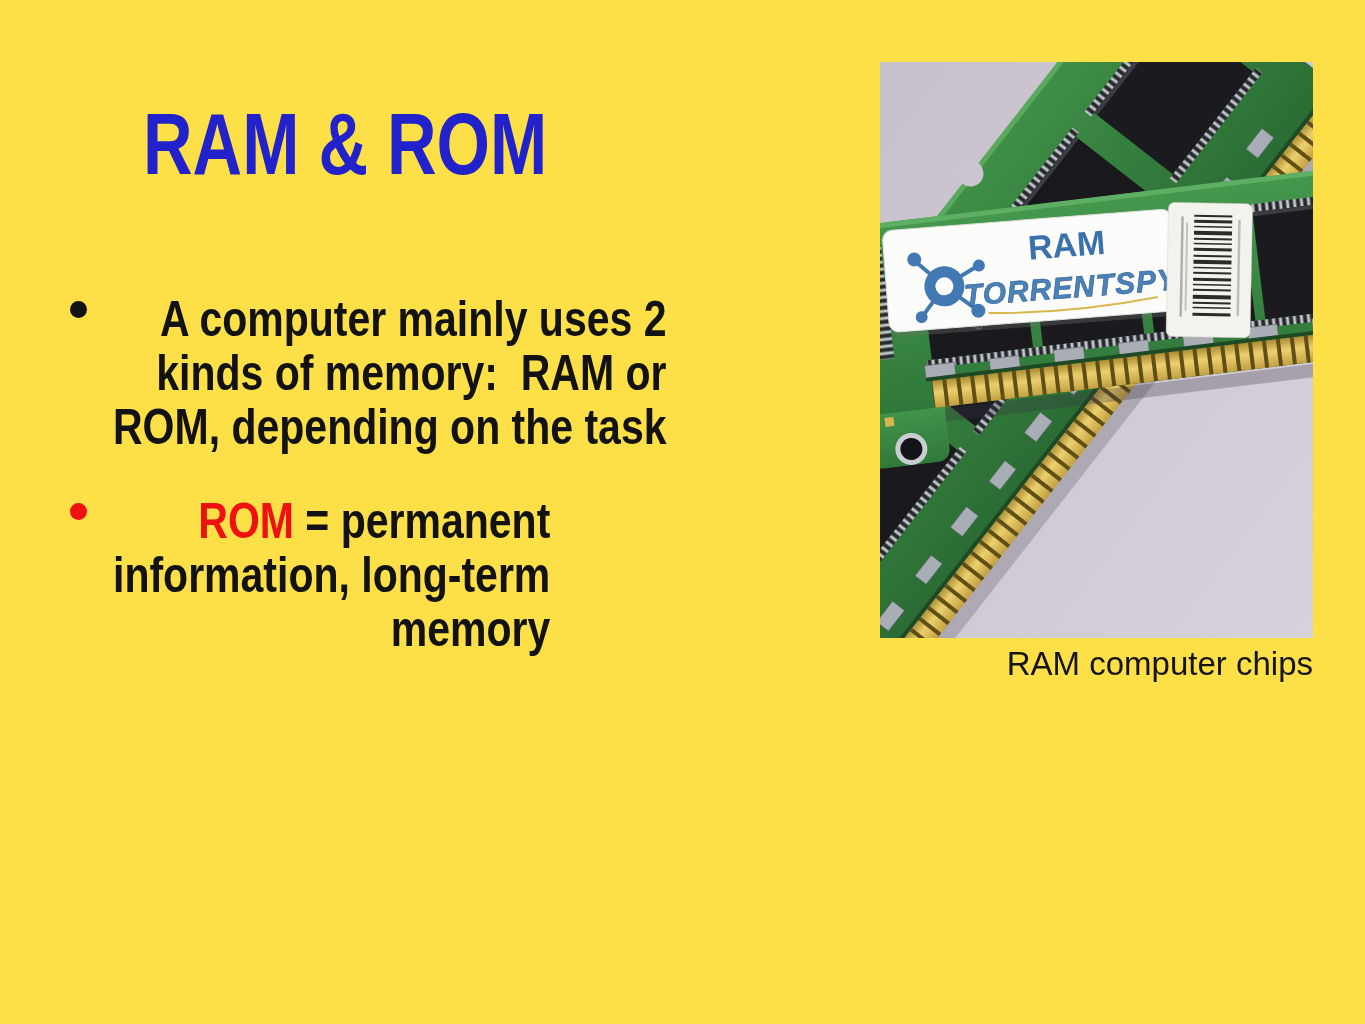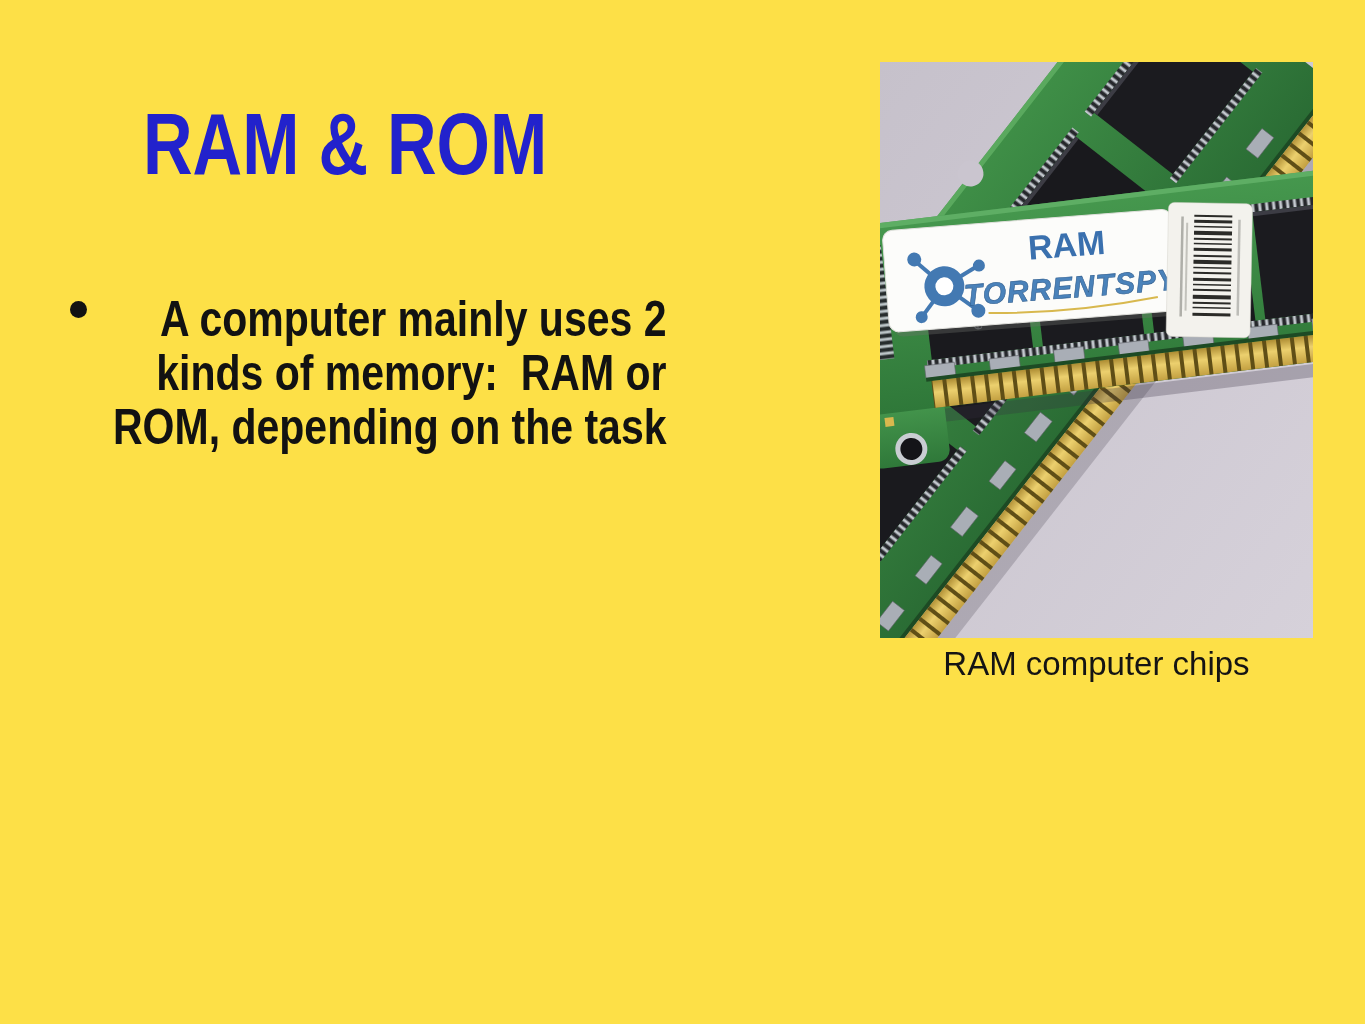--- a/index.html
+++ b/index.html
@@ -19,35 +19,39 @@
   .btxt{
     margin-left:26px;font-weight:700;font-size:50px;line-height:54px;
     color:var(--text-black,#121212);
     transform:scaleX(.82);transform-origin:0 0;white-space:pre;
   }
   .prefix{color:var(--accent-red,#ee1111);}
 
   .photo-figure{position:absolute;left:880px;top:62px;margin:0;width:433px;}
   .photo-figure svg{display:block;}
   .photo-caption{
-    margin-top:7px;text-align:center;font-size:33px;line-height:1.15;
+    margin-top:7px;text-align:right;font-size:33px;line-height:1.15;
     color:var(--caption-black,#141414);font-weight:400;
   }
 </style>
 </head>
 <body>
 
 <div class="slide">
 
   <h1 class="title">RAM &amp; ROM</h1>
 
   <ul class="bullets">
       <li>
         <span class="dot" style="background: rgb(18, 18, 18);"></span>
         <div class="btxt"><div class="line"><span>A computer mainly uses 2</span></div><div class="line"><span>kinds of memory:  RAM or</span></div><div class="line"><span>ROM, depending on the task</span></div></div>
+      </li>
+      <li>
+        <span class="dot" style="background: rgb(238, 17, 17);"></span>
+        <div class="btxt"><div class="line"><span class="prefix">ROM</span><span> = permanent</span></div><div class="line"><span>information, long-term</span></div><div class="line"><span>memory</span></div></div>
       </li>
     </ul>
 
   <figure class="photo-figure">
     <svg width="433" height="576" viewBox="0 0 433 576" xmlns="http://www.w3.org/2000/svg">
       <defs>
         <linearGradient id="bgG" x1="0" y1="0" x2="1" y2="1">
           <stop offset="0" stop-color="#c6c1cb"></stop>
             <stop offset="1" stop-color="#d6d1da"></stop>
         </linearGradient>

